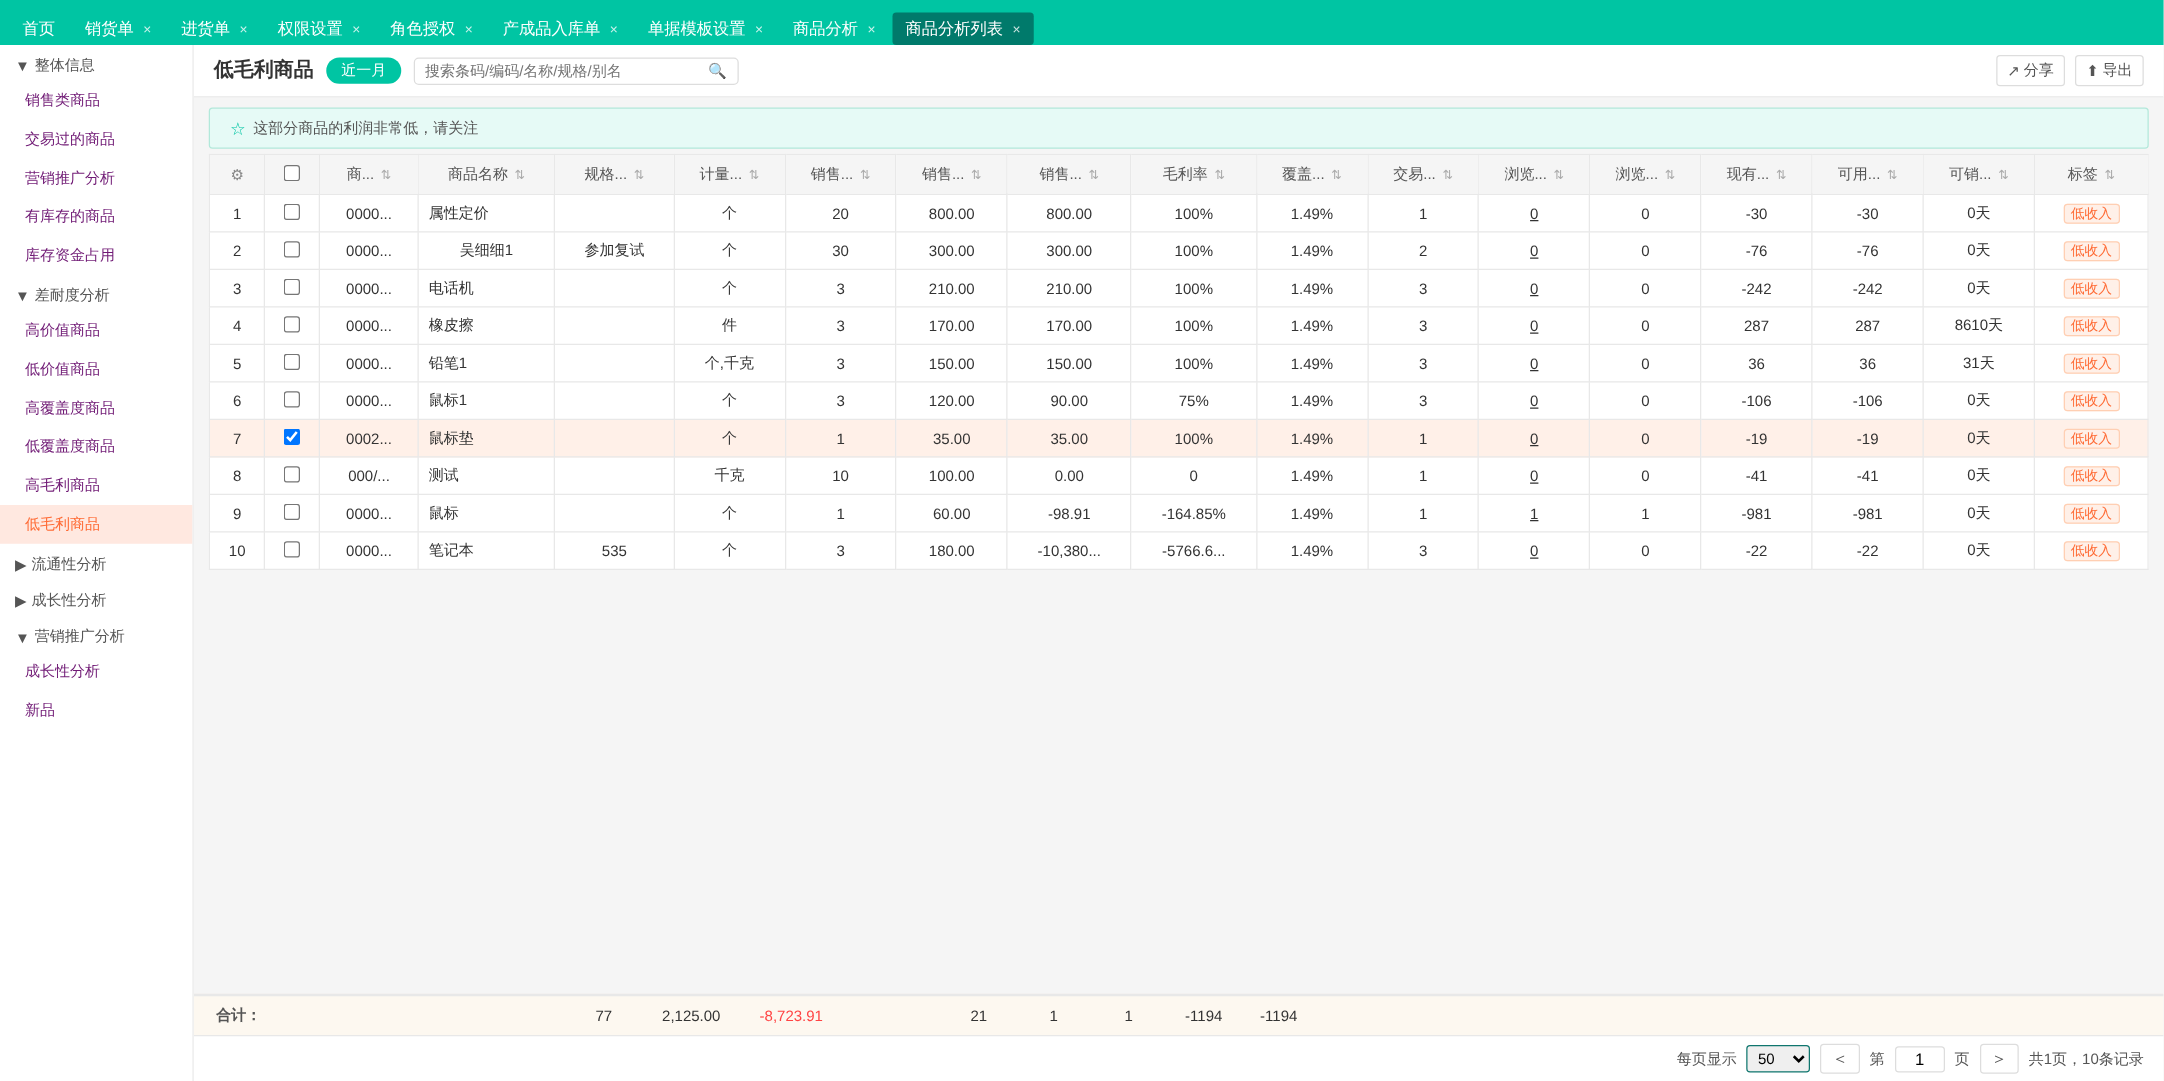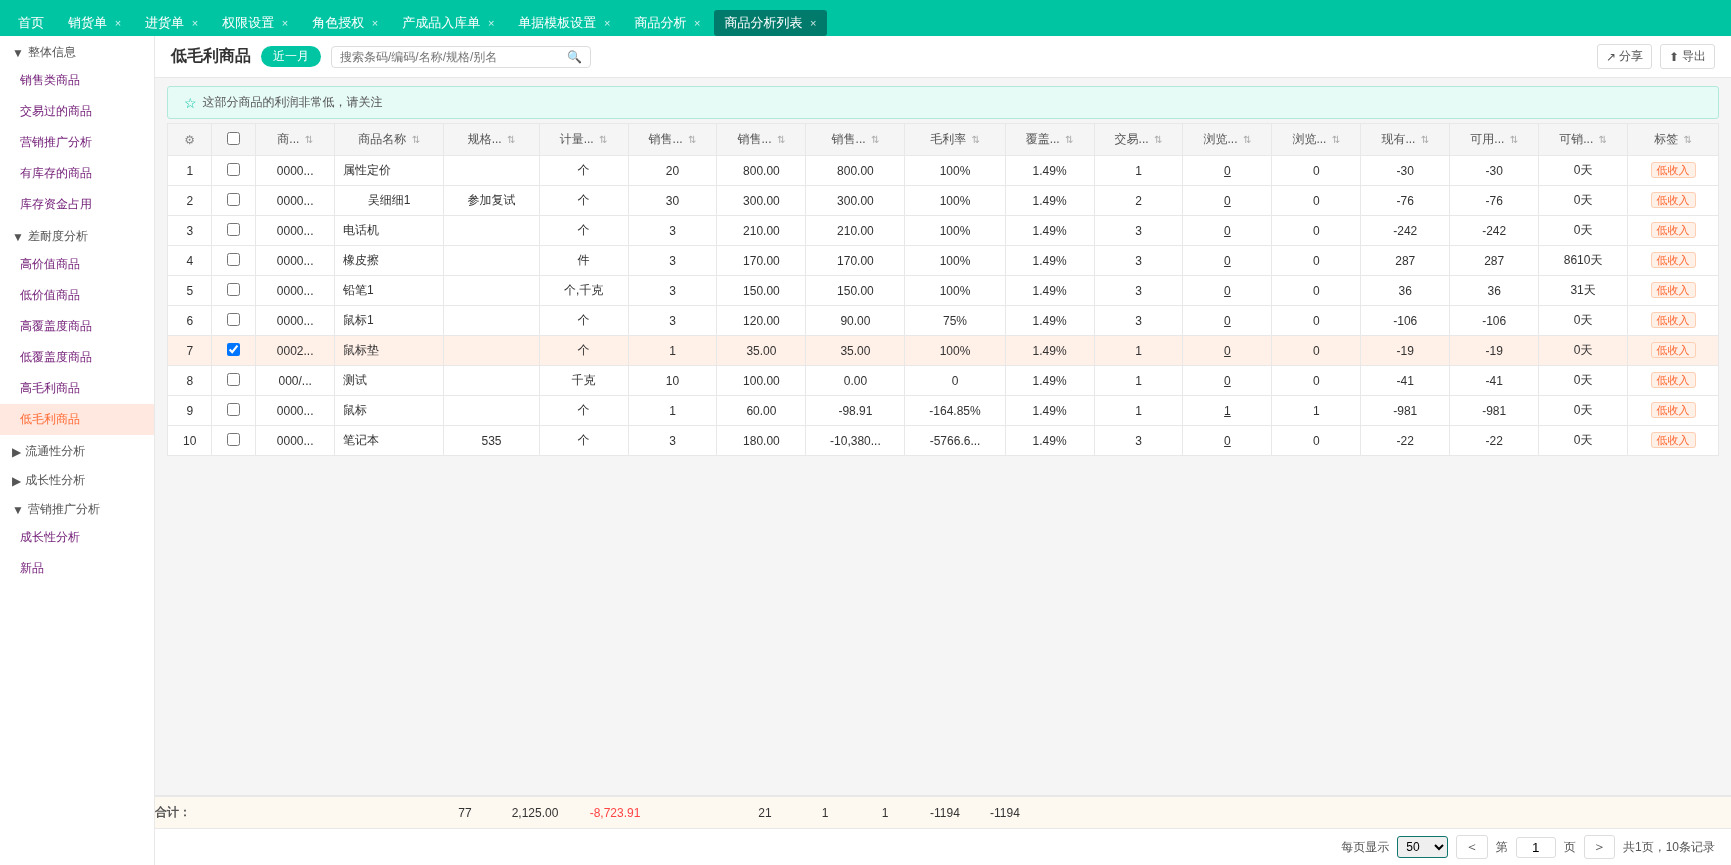--- a/index.html
+++ b/index.html
@@ -183,21 +183,21 @@
       font-size: 11px;
     }
     .text-red { color: #ff4444; }
     .text-orange { color: #ff6b35; }
     .underline { text-decoration: underline; cursor: pointer; }
 
     
     .footer-totals {
       background: #fdf8f0;
       border-top: 2px solid #e8e8e8;
-      padding: 7px 0;
+      padding: 7px 18px;
       display: flex;
       align-items: center;
       gap: 0;
     }
     .footer-label {
       font-weight: bold;
       color: #555;
       min-width: 80px;
     }
     .footer-values {

